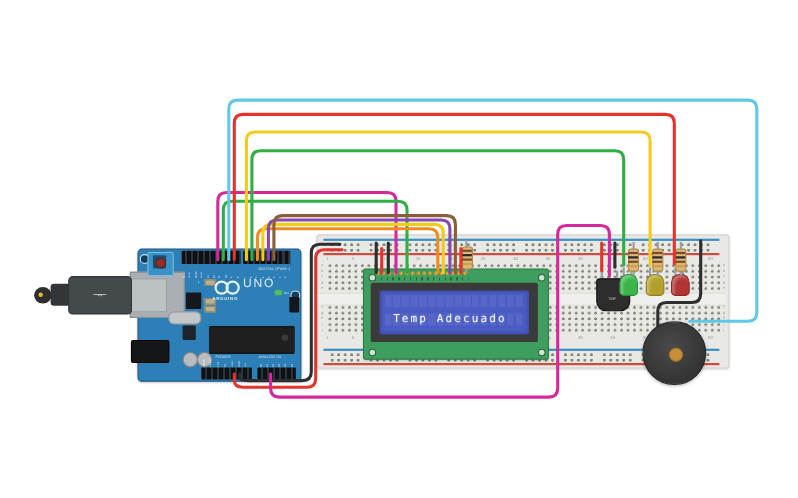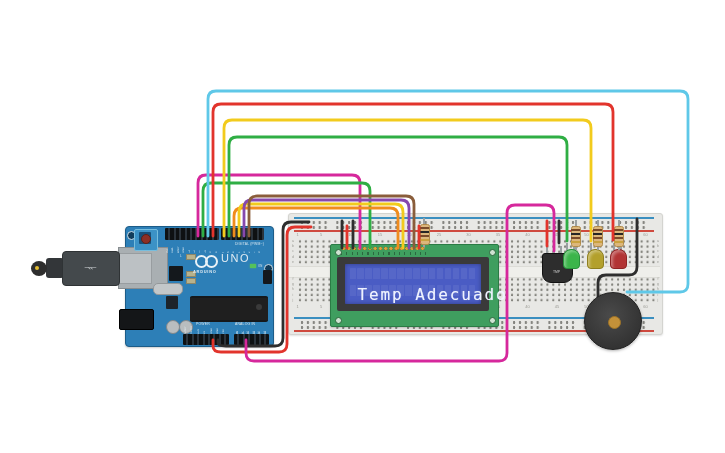--- a/index.html
+++ b/index.html
@@ -104,21 +104,21 @@
   #lcd-pinlabels{left:341px;top:252px;width:85px;height:3px;z-index:6;opacity:.55;
     background-image:repeating-linear-gradient(90deg,#1d3a28 0 1.2px,transparent 1.2px 5.27px);}
   .lcd-hole{width:5px;height:5px;border-radius:50%;background:#cfe3d2;border:1px solid #28663a;z-index:6;}
   #lcdh1{left:335px;top:249px;} #lcdh2{left:489px;top:249px;}
   #lcdh3{left:335px;top:317px;} #lcdh4{left:489px;top:317px;}
   #lcd-bezel{left:337px;top:257px;width:152px;height:54px;background:#3a3a3a;border-radius:2px;z-index:6;}
   #lcd-screen{left:345px;top:264px;width:136px;height:40px;background:#4a5cc4;border-radius:1px;z-index:7;
               box-shadow:inset 0 0 4px rgba(0,0,20,.35);}
   .lcd-cell{position:absolute;width:6.6px;height:11.5px;background:rgba(255,255,255,.07);border-radius:.5px;}
   #lcd-text{position:absolute;left:12.4px;top:20.5px;font-family:"DejaVu Sans Mono",monospace;
-            font-size:16px;color:#eef2ff;letter-spacing:1.92px;white-space:pre;text-shadow:0 0 1px rgba(255,255,255,.45);}
+            font-size:10px;color:#eef2ff;letter-spacing:1.92px;white-space:pre;text-shadow:0 0 1px rgba(255,255,255,.45);}
 
   
   .leg{position:absolute;width:2px;background:#9aa0a2;}
   #sensor{left:542px;top:244px;width:30px;height:38px;z-index:5;}
   #sensor-body{left:0px;top:9px;width:29px;height:28px;background:#2d2d2d;border:1px solid #121212;
                border-radius:3px 3px 9px 9px;}
   #sensor-label{left:0px;top:26px;width:29px;text-align:center;font-size:3.4px;color:#cfcfcf;}
   .led{z-index:5;}
   .led .bulb{position:absolute;left:2px;top:6px;width:15px;height:18px;border-radius:8px 8px 4px 4px;
              border:1px solid rgba(0,0,0,.35);box-shadow:inset 2px 2px 3px rgba(255,255,255,.35);}

